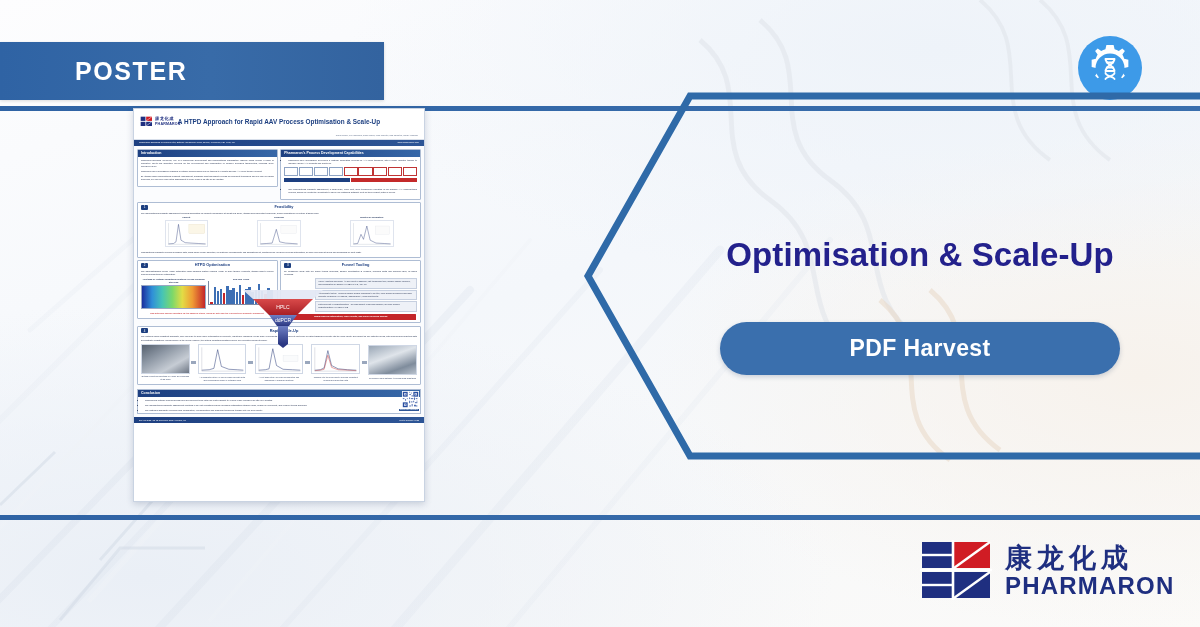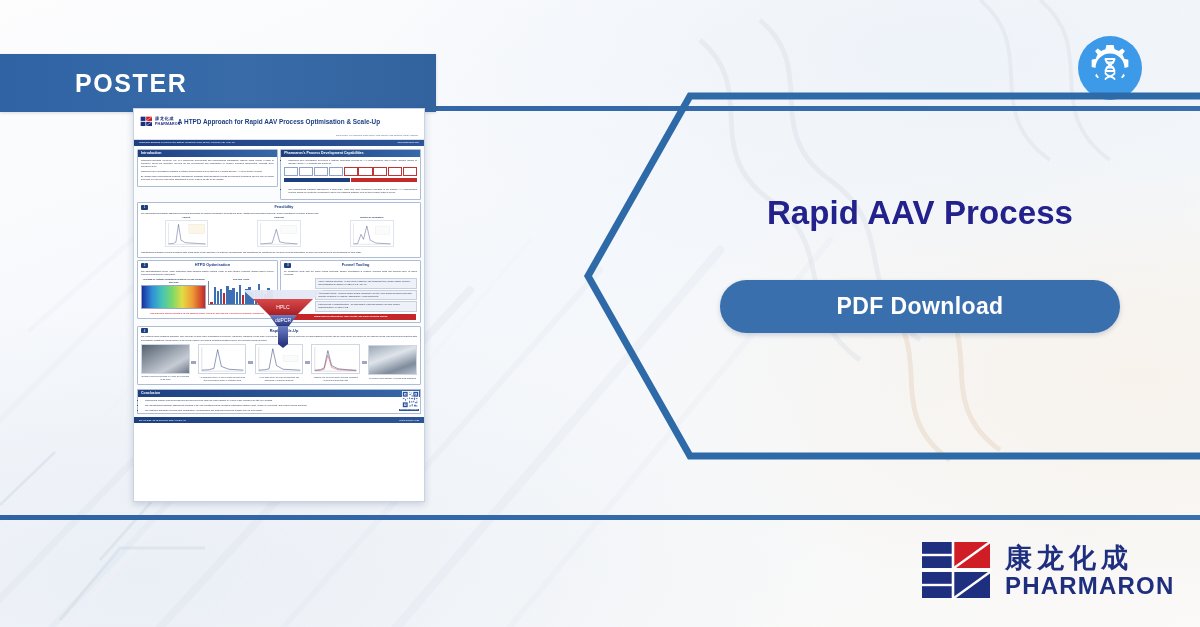--- a/index.html
+++ b/index.html
@@ -17,21 +17,21 @@
     background:
       radial-gradient(ellipse 70% 55% at 78% 8%, #eef3f9 0%, rgba(238,243,249,0) 70%),
       radial-gradient(ellipse 60% 60% at 95% 60%, #f7f2ec 0%, rgba(247,242,236,0) 68%),
       radial-gradient(ellipse 80% 60% at 12% 92%, #eaeff6 0%, rgba(234,239,246,0) 72%),
       linear-gradient(160deg, #fdfdfe 0%, #f4f7fb 45%, #fbfaf8 100%);
   }
   .bg-svg { position: absolute; inset: 0; width: 1200px; height: 627px; }
 
   
   #poster-banner {
-    position: absolute; left: 0; top: 54px; width: 436px; height: 58px;
+    position: absolute; left: 0; top: 42px; width: 384px; height: 58px;
     background: linear-gradient(90deg, #2f63a4 0%, #386ba8 55%, #33639f 100%);
     display: flex; align-items: center;
     box-shadow: 0 1px 3px rgba(0,0,0,.14);
   }
   #poster-banner .lbl {
     color: #ffffff; font-size: 25px; font-weight: bold; letter-spacing: 1.6px;
     padding-left: 75px;
   }
 
   
@@ -241,23 +241,24 @@
 
 <div id="chevron-banner">
   <svg viewBox="0 0 640 368" preserveAspectRatio="none">
     <polyline points="640,4 110,4 8,184 110,364 640,364" fill="none" stroke="#2f6aa8" stroke-width="7" stroke-linejoin="miter"></polyline>
   </svg>
 </div>
 
 <div id="right-panel">
   <div id="poster-title">
     <br>
-    <span>Rapid AAV Process</span><br>
+    <br>
+    <span>Optimisation &amp; Scale-Up</span>
   </div>
-  <button id="pdf-download-button">PDF Download</button>
+  <button id="pdf-download-button">PDF Harvest</button>
 </div>
 
 <div id="brand-logo">
   <svg id="brand-mark" viewBox="0 0 74 66">
     <g>
       <rect x="2" y="4" width="30" height="26" fill="#1f2f80"></rect>
       <rect x="2" y="34" width="30" height="26" fill="#1f2f80"></rect>
       <polygon points="34,4 70,4 70,30 34,30" fill="#d01c24"></polygon>
       <polygon points="34,34 70,34 70,60 34,60" fill="#1f2f80"></polygon>
       <line x1="34" y1="30" x2="70" y2="4" stroke="#ffffff" stroke-width="2.4"></line>

